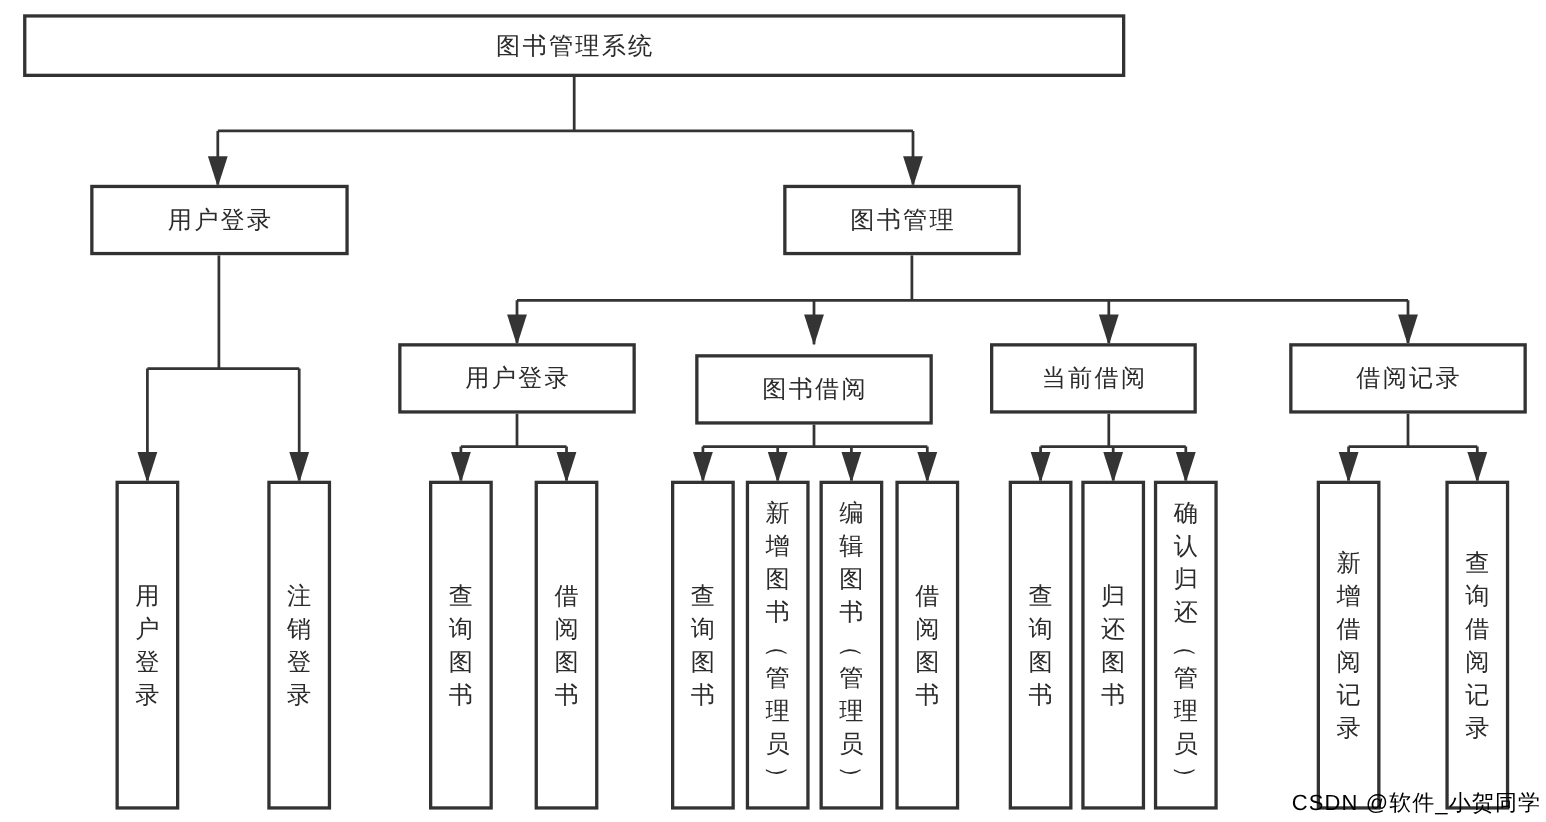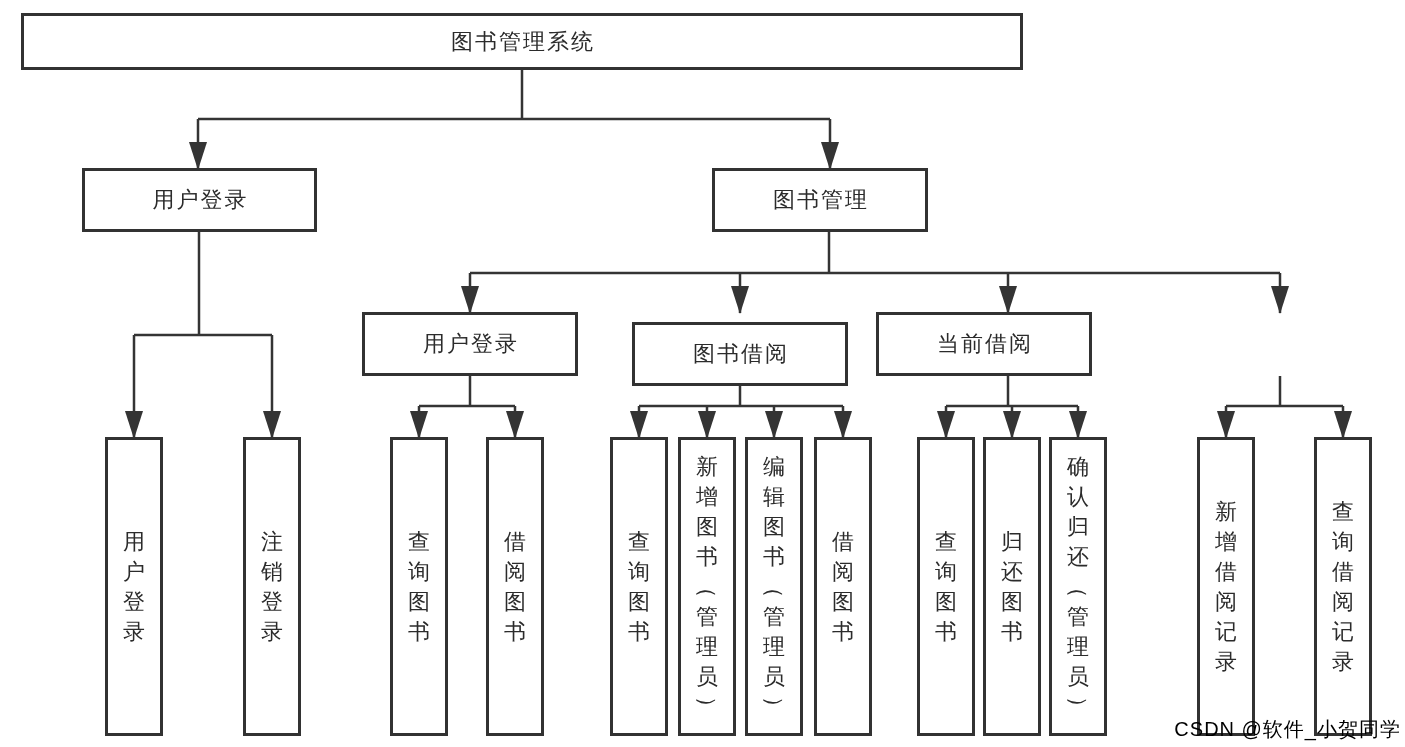--- a/index.html
+++ b/index.html
@@ -71,22 +71,25 @@
   <div class="box hbox" style="left:712px;top:168px;width:216px;height:64px;">
     <span>图书管理</span>
   </div>
 
   <div class="box hbox" style="left:362px;top:312px;width:216px;height:64px;">
     <span>用户登录</span>
   </div>
   <div class="box hbox" style="left:632px;top:312px;width:216px;height:64px;margin-top:10px;">
     <span>图书借阅</span>
   </div>
-  <div class="box hbox" style="left:876px;top:312px;width:216px;height:64px;">
+  <div class="box hbox" style="left:900px;top:312px;width:188px;height:64px;">
     <span>当前借阅</span>
+  </div>
+  <div class="box hbox" style="left:1172px;top:312px;width:216px;height:64px;">
+    <span>借阅记录</span>
   </div>
 
   <div class="box leaf" style="left:105px;top:437px;width:58px;height:299px;">
     <div class="vtext">
         <span class="vchar">用</span>
         <span class="vchar">户</span>
         <span class="vchar">登</span>
         <span class="vchar">录</span>
       </div>
   </div>

